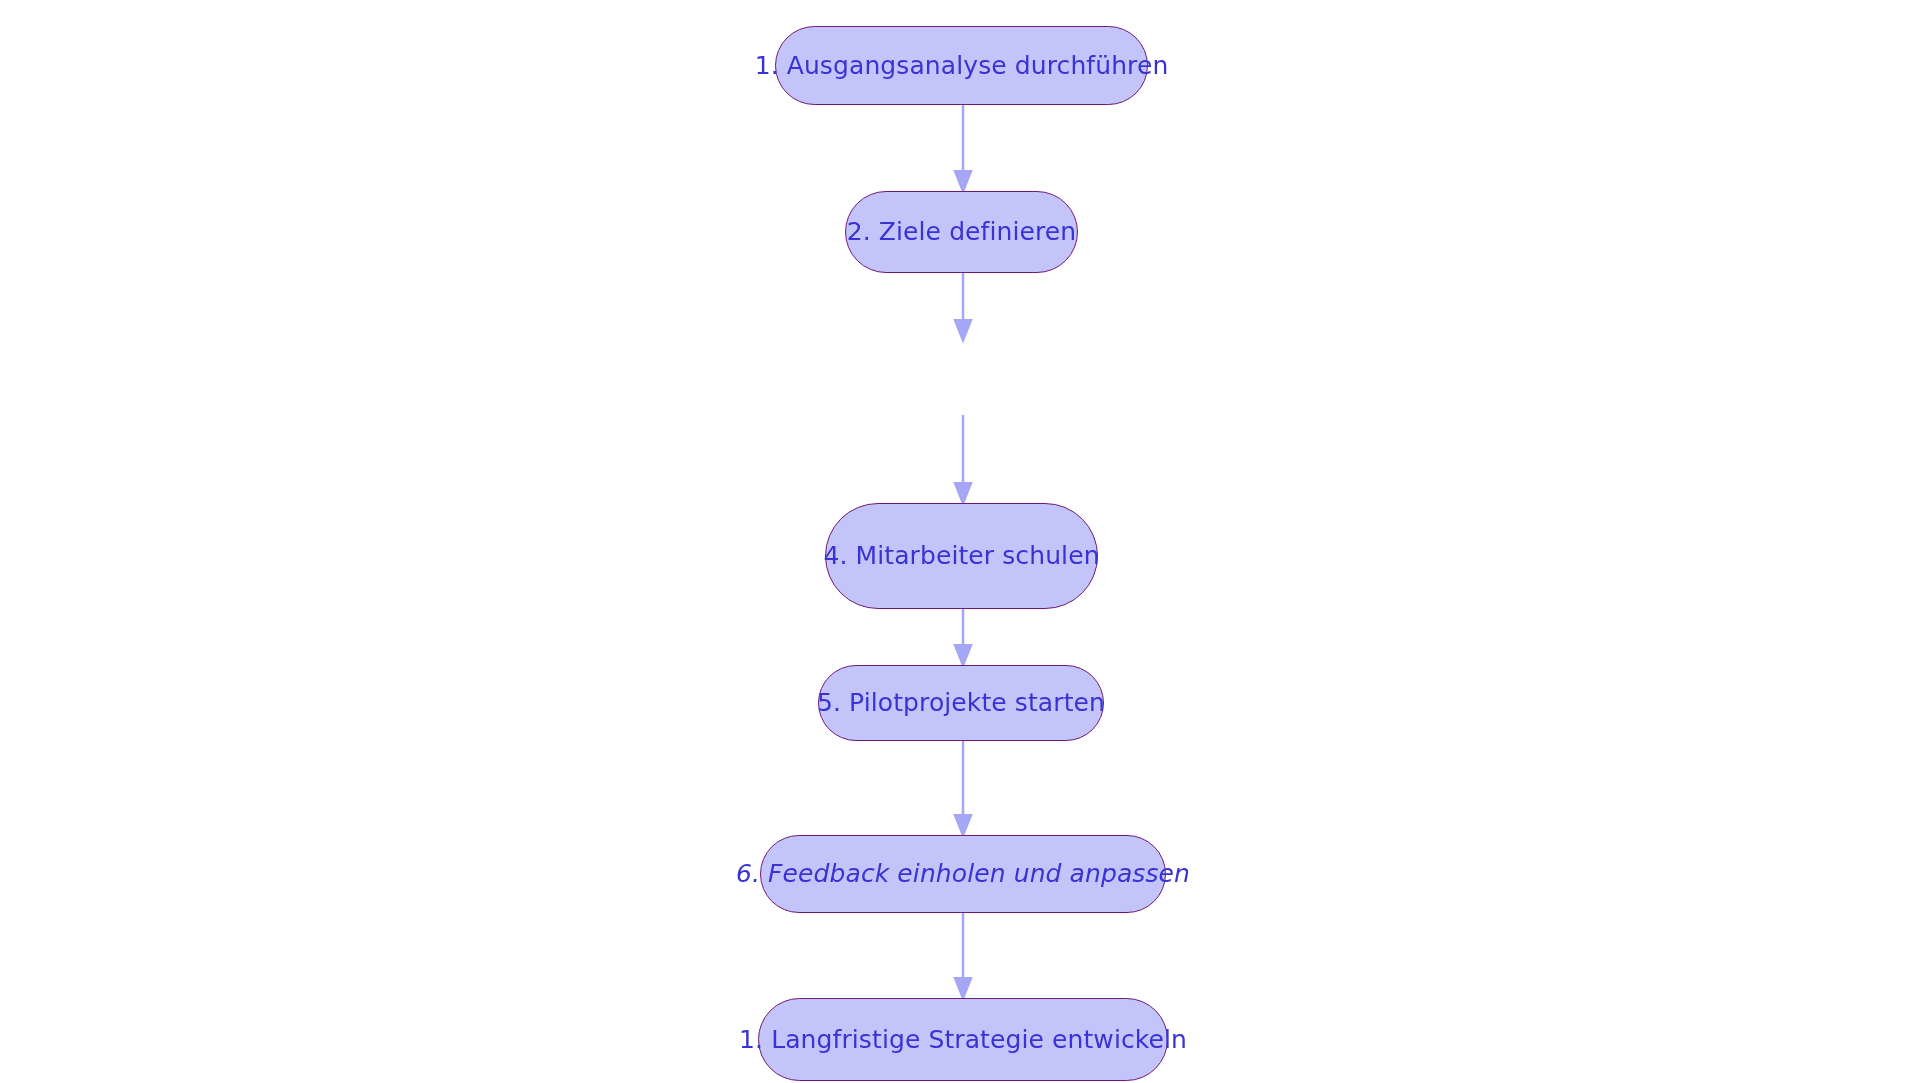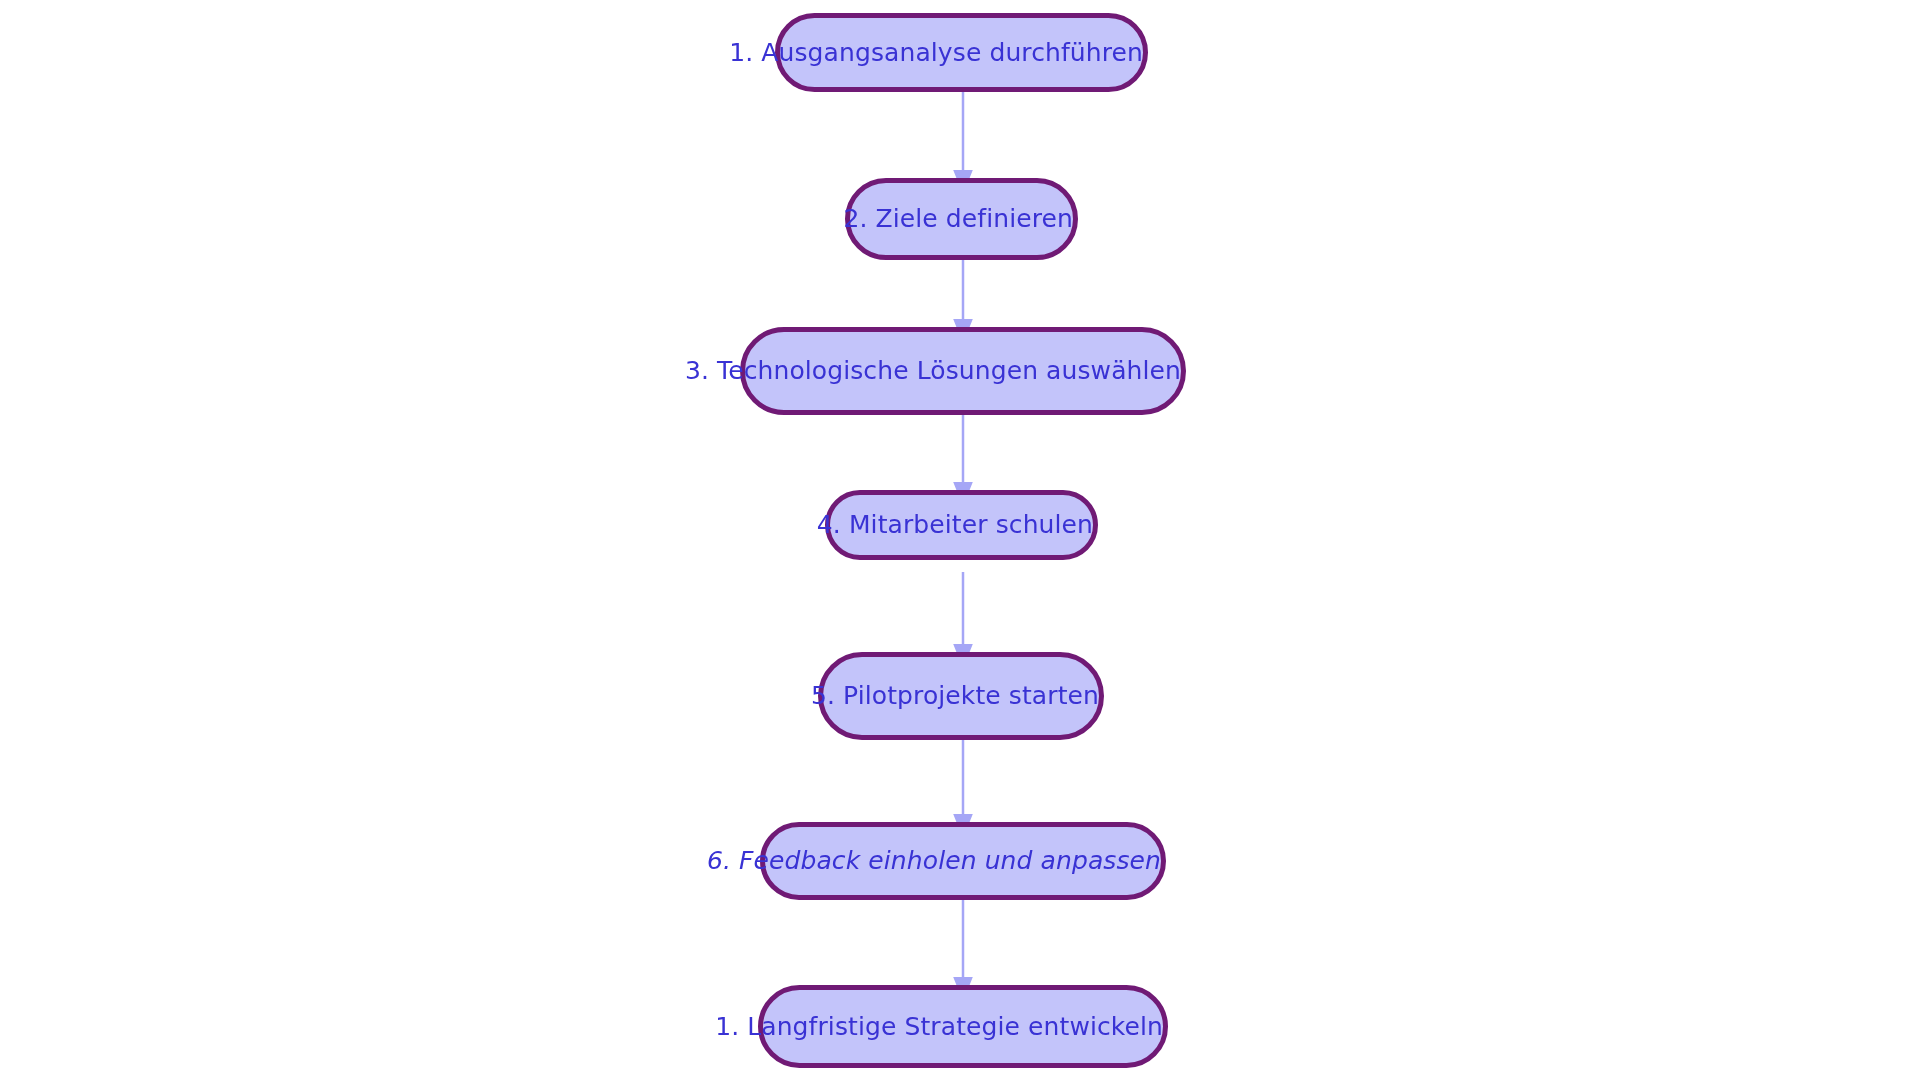--- a/index.html
+++ b/index.html
@@ -31,27 +31,28 @@
     height: 1083px;
     pointer-events: none;
   }
 
   
   .node {
     position: absolute;
     box-sizing: border-box;
     display: flex;
     align-items: center;
-    justify-content: flex-end;
+    justify-content: center;
     background: #c3c4fa;
-    border: 5px solid #701a75;
+    border: 1px solid #701a75;
     border-radius: 9999px;
     color: #3932d4;
     text-align: center;
     white-space: nowrap;
+    margin-top: 13px;
   }
   .node-label {
     font-size: 25px;
     font-weight: 400;
     letter-spacing: 0.1px;
     line-height: 1.1;
     color: #3932d4;
   }
 </style>
 </head>
@@ -86,29 +87,26 @@
   </svg>
 
   <div class="node" style="left: 775px; top: 13px; width: 373px; height: 79px;">
     <span class="node-label">1. Ausgangsanalyse durchführen</span>
   </div>
 
   <div class="node" style="left: 845px; top: 178px; width: 233px; height: 82px;">
     <span class="node-label">2. Ziele definieren</span>
   </div>
 
-  <div class="node" style="left: 740px; top: 327px; width: 446px; height: 88px;">
-    <span class="node-label">3. Technologische Lösungen auswählen</span>
-  </div>
 
-  <div class="node" style="left: 825px; top: 490px; width: 273px; height: 70px;">
+  <div class="node" style="left: 825px; top: 490px; width: 273px; height: 106px;">
     <span class="node-label">4. Mitarbeiter schulen</span>
   </div>
 
-  <div class="node" style="left: 818px; top: 652px; width: 286px; height: 88px;">
+  <div class="node" style="left: 818px; top: 652px; width: 286px; height: 76px;">
     <span class="node-label">5. Pilotprojekte starten</span>
   </div>
 
   <div class="node" style="left: 760px; top: 822px; width: 406px; height: 78px; font-style: italic;">
     <span class="node-label">6. Feedback einholen und anpassen</span>
   </div>
 
   <div class="node" style="left: 758px; top: 985px; width: 410px; height: 83px;">
     <span class="node-label">1. Langfristige Strategie entwickeln</span>
   </div>

